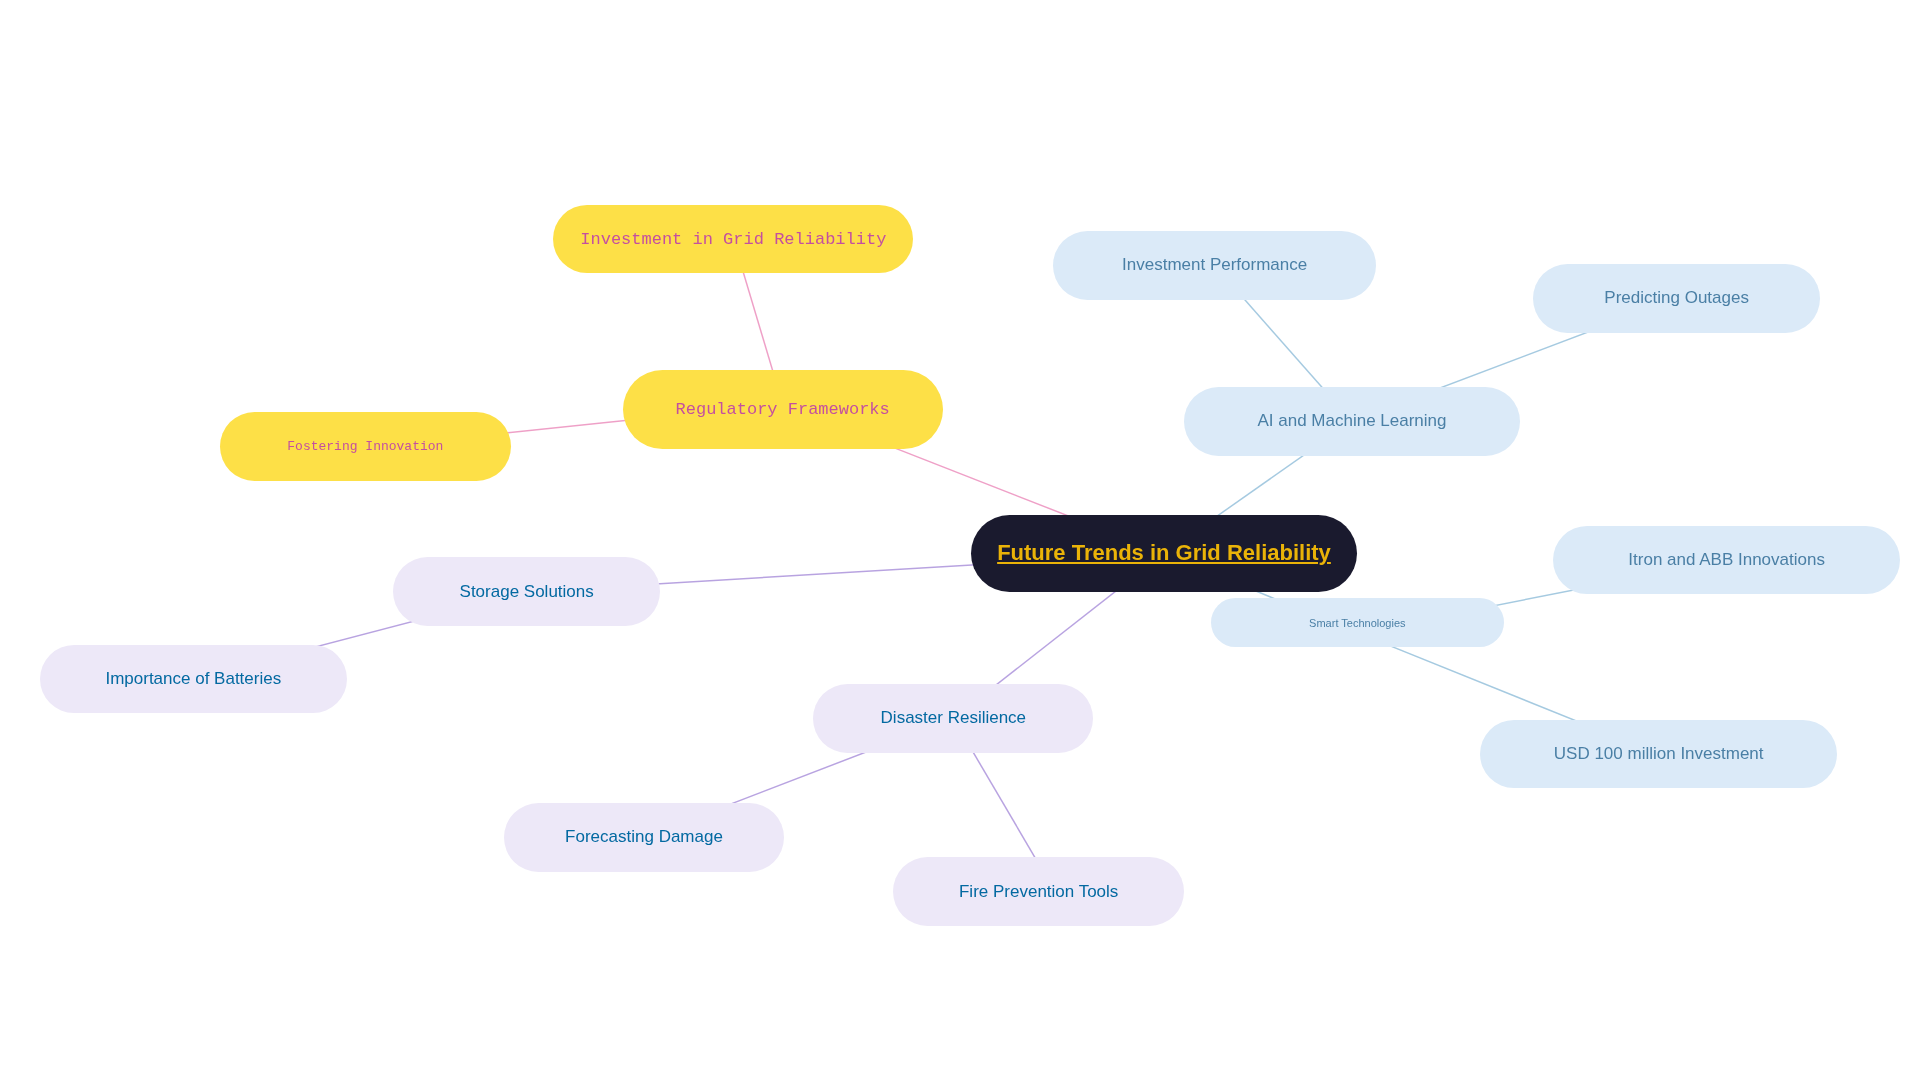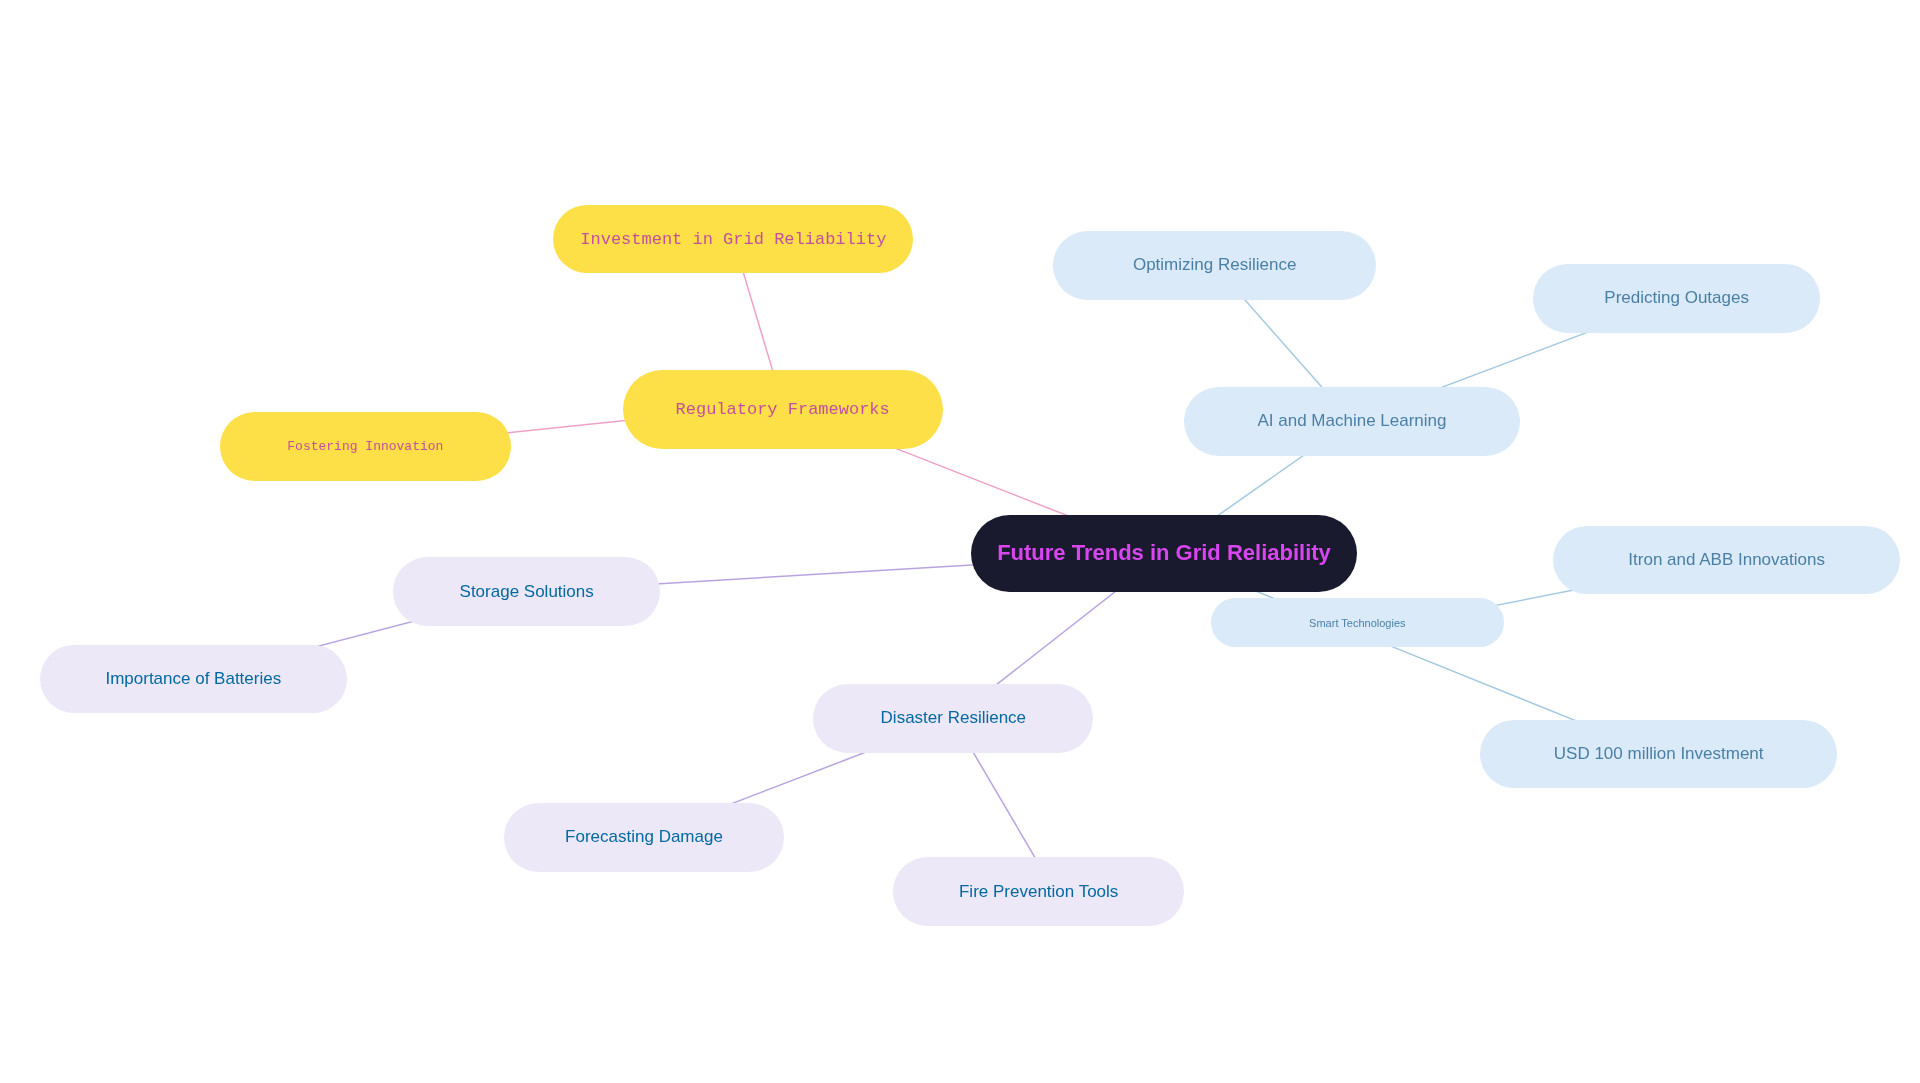--- a/index.html
+++ b/index.html
@@ -31,25 +31,26 @@
       justify-content: center;
       text-align: center;
       font-size: 18px;
       font-weight: 500;
       padding: 14px 28px;
       cursor: pointer;
       white-space: nowrap;
     }
     .node-center {
       background: #1a1a2e;
-      color: #d946ef;
+      color: #eab308;
       font-size: 20px;
       font-weight: 600;
       border-radius: 50px;
       padding: 18px 36px;
+      text-decoration: underline;
     }
     .node-pink {
       background: #fde047;
       color: #c44fa0;
       border: none;
       font-family: Liberation Mono, monospace;
     }
     .node-purple {
       background: #ede8f8;
       color: #0369a1;
@@ -84,18 +85,18 @@
 <div class="node node-center" style="left: 970.667px; top: 515.085px; width: 386.667px; height: 76.6024px; font-size: 22px;">Future Trends in Grid Reliability</div>
     <div class="node node-pink" style="left: 622.667px; top: 369.805px; width: 320px; height: 79px; font-size: 17px;">Regulatory Frameworks</div>
     <div class="node node-pink" style="left: 553.333px; top: 204.713px; width: 360px; height: 68.678px; font-size: 17px;">Investment in Grid Reliability</div>
     <div class="node node-pink" style="left: 220px; top: 412px; width: 290.667px; height: 68.678px; font-size: 13px;">Fostering Innovation</div>
     <div class="node node-purple" style="left: 393.333px; top: 557.349px; width: 266.667px; height: 68.678px; font-size: 17px;">Storage Solutions</div>
     <div class="node node-purple" style="left: 40px; top: 644.517px; width: 306.667px; height: 68.678px; font-size: 17px;">Importance of Batteries</div>
     <div class="node node-purple" style="left: 504px; top: 803.005px; width: 280px; height: 68.678px; font-size: 17px;">Forecasting Damage</div>
     <div class="node node-purple" style="left: 813.333px; top: 684.139px; width: 280px; height: 68.678px; font-size: 17px;">Disaster Resilience</div>
     <div class="node node-purple" style="left: 893.333px; top: 829.42px; width: 290.667px; height: 68.678px; font-size: 17px; margin-top: 28px;">Fire Prevention Tools</div>
     <div class="node node-blue" style="left: 1184px; top: 386.974px; width: 336px; height: 68.678px; font-size: 17px;">AI and Machine Learning</div>
-    <div class="node node-blue" style="left: 1053.33px; top: 231.128px; width: 322.667px; height: 68.678px; font-size: 17px;">Optimizing Resilience</div>
+    <div class="node node-blue" style="left: 1053.33px; top: 231.128px; width: 322.667px; height: 68.678px; font-size: 17px;">Investment Performance</div>
     <div class="node node-blue" style="left: 1533.33px; top: 264.146px; width: 286.667px; height: 68.678px; font-size: 17px;">Predicting Outages</div>
     <div class="node node-blue" style="left: 1210.67px; top: 598.291px; width: 293.333px; height: 49px; font-size: 11px;">Smart Technologies</div>
     <div class="node node-blue" style="left: 1553.33px; top: 525.651px; width: 346.667px; height: 68.678px; font-size: 17px;">Itron and ABB Innovations</div>
     <div class="node node-blue" style="left: 1480px; top: 719.799px; width: 357.333px; height: 68.678px; font-size: 17px;">USD 100 million Investment</div>
   </div>
 
 </body></html>

